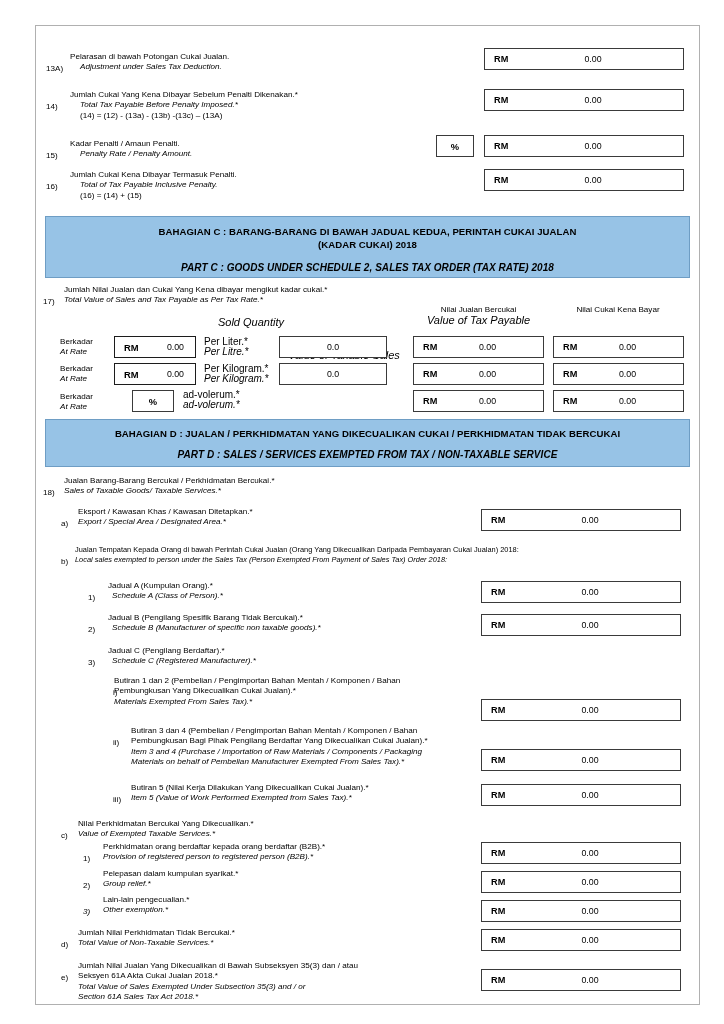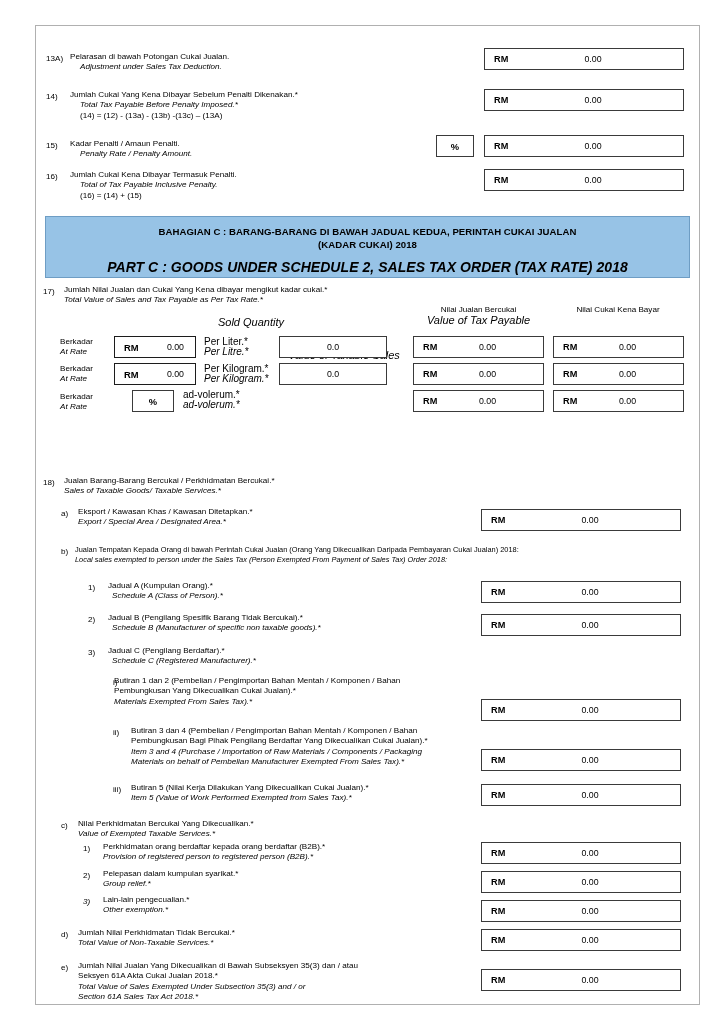--- a/index.html
+++ b/index.html
@@ -34,21 +34,21 @@
 
   
   .ms   { font-size: 8.1px; line-height: 10.4px; white-space: nowrap; }
   .en   { font-size: 8.1px; line-height: 10.4px; font-style: italic; white-space: nowrap; }
 
   
   .item { position: absolute; }
   .item .num {
     position: absolute;
     left: 0;
-    top: 2px;
+    top: 12px;
     font-size: 8.1px;
     line-height: 10.4px;
   }
   .item .body { margin-left: 24px; }
 
   
   .rmbox {
     position: absolute;
     border: 1.4px solid #3a3a3a;
     box-sizing: border-box;
@@ -124,21 +124,21 @@
     text-align: center;
     color: #000;
   }
   .banner .l1 {
     font-size: 9.6px;
     font-weight: bold;
     line-height: 13px;
     letter-spacing: .05px;
   }
   .banner .l2 {
-    font-size: 14px;
+    font-size: 10px;
     font-weight: bold;
     font-style: italic;
     line-height: 13px;
     letter-spacing: .05px;
   }
 
   
   .colhead { position: absolute; text-align: center; }
   .colhead .h1 { font-size: 8.1px; line-height: 10.4px; }
   .colhead .h2 { font-size: 11px; line-height: 10.4px; font-style: italic; }
@@ -298,20 +298,24 @@
   </div>
   <div class="rmbox" style="left:377px; top:364px; width:131px;">
     <span class="lbl">RM</span>
     <span class="val">0.00</span>
   </div>
   <div class="rmbox" style="left:517px; top:364px; width:131px;">
     <span class="lbl">RM</span>
     <span class="val">0.00</span>
   </div>
 
+  <div class="banner" style="left:9px; top:393px; width:645px; height:48px; padding-top:7px;">
+    <div class="l1">BAHAGIAN D : JUALAN / PERKHIDMATAN YANG DIKECUALIKAN CUKAI / PERKHIDMATAN TIDAK BERCUKAI</div>
+    <div class="l2" style="margin-top:8px;">PART D : SALES / SERVICES EXEMPTED FROM TAX / NON-TAXABLE SERVICE</div>
+  </div>
 
   <div class="item" style="left:7px; top:450px;">
     <span class="num">18)</span>
     <div class="body" style="margin-left:21px;">
       <div class="ms">Jualan Barang-Barang Bercukai / Perkhidmatan Bercukai.*</div>
       <div class="en">Sales of Taxable Goods/ Taxable Services.*</div>
     </div>
   </div>
 
   <div class="item" style="left:25px; top:481px;">

